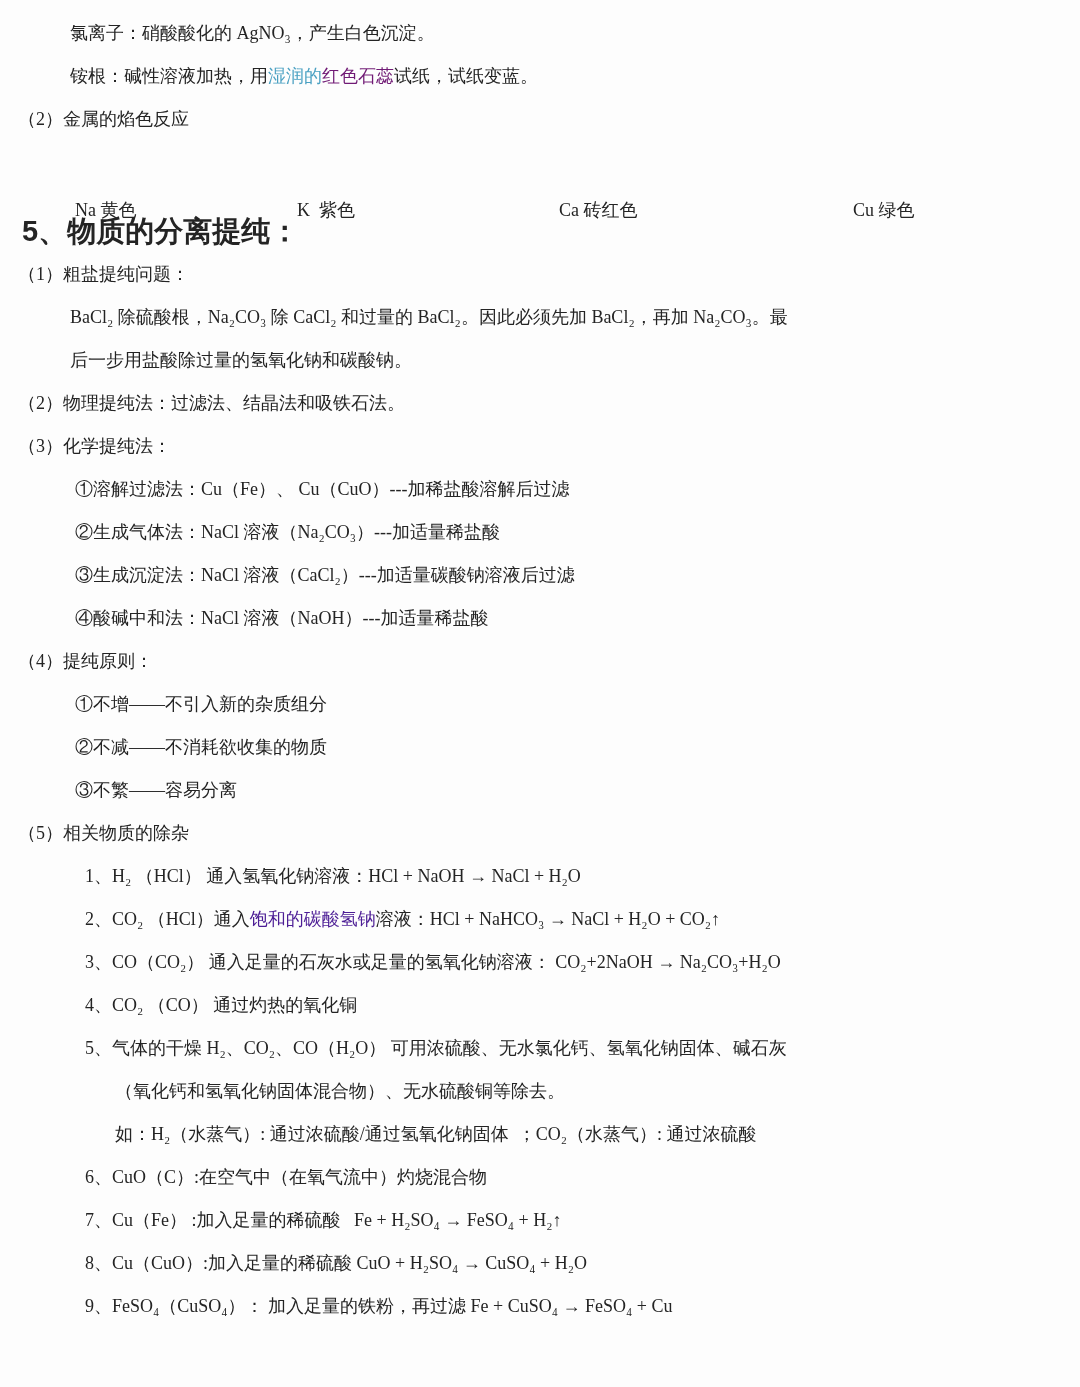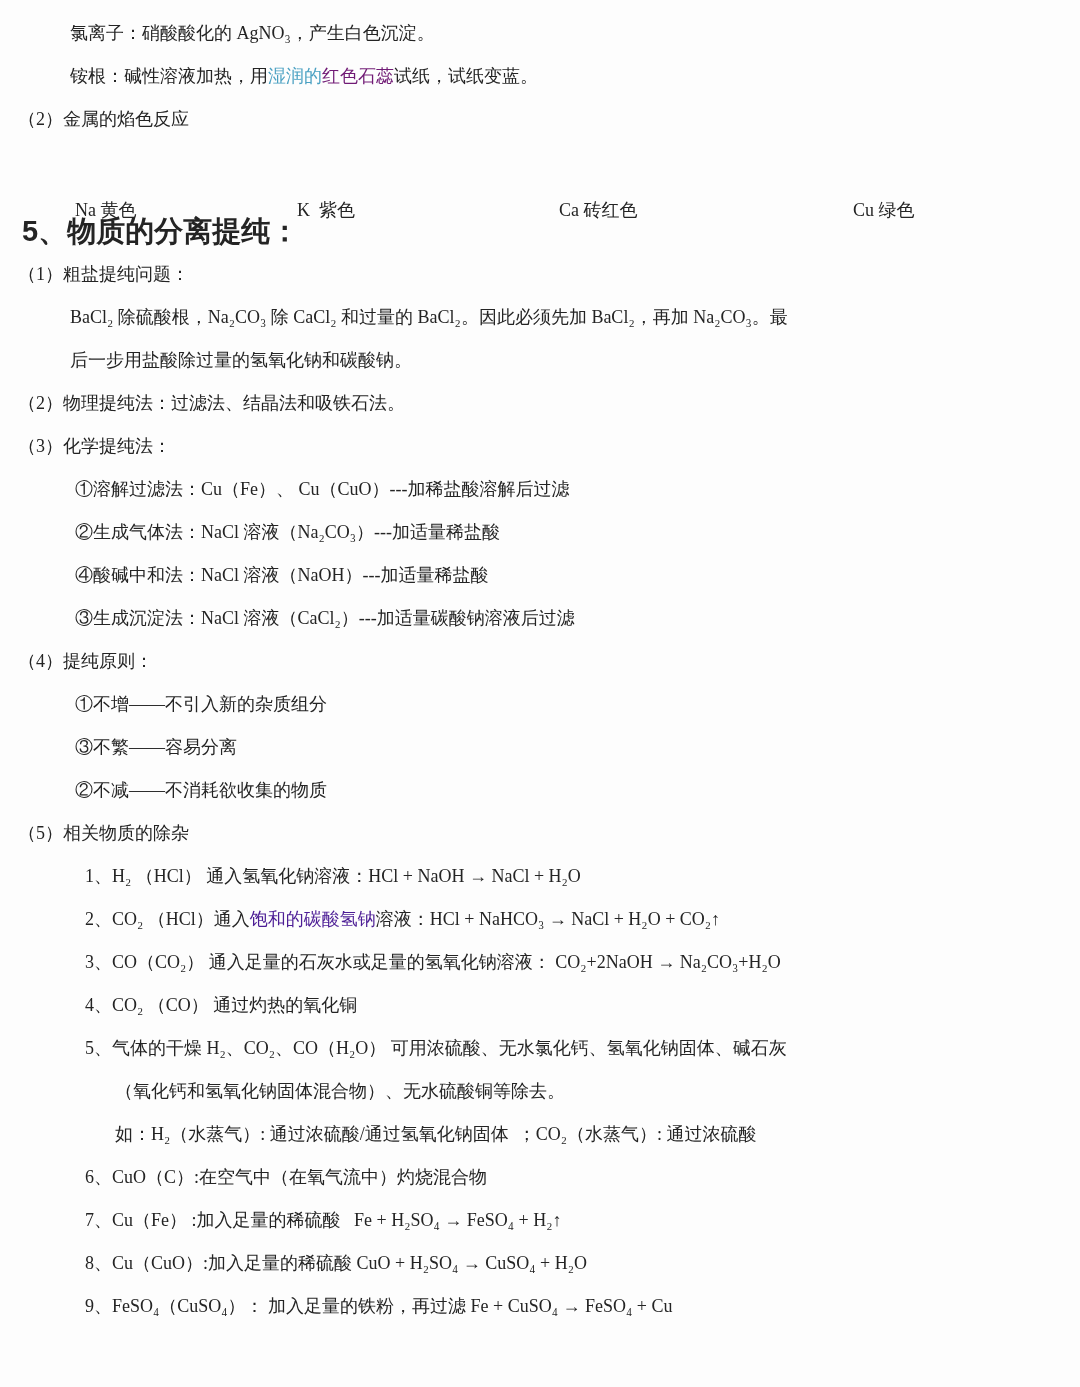--- a/index.html
+++ b/index.html
@@ -60,26 +60,26 @@
       <div class="line cols"><span>Na 黄色</span><span>K  紫色</span><span>Ca 砖红色</span><span>Cu 绿色</span></div>
       <div class="spacer"></div>
       <div class="line indent-header bold"><span>5、物质的分离提纯：</span></div>
       <div class="line indent-label"><span>（1）粗盐提纯问题：</span></div>
       <div class="line indent-body"><span>BaCl₂ 除硫酸根，Na₂CO₃ 除 CaCl₂ 和过量的 BaCl₂。因此必须先加 BaCl₂，再加 Na₂CO₃。最</span></div>
       <div class="line indent-body"><span>后一步用盐酸除过量的氢氧化钠和碳酸钠。</span></div>
       <div class="line indent-label"><span>（2）物理提纯法：过滤法、结晶法和吸铁石法。</span></div>
       <div class="line indent-label"><span>（3）化学提纯法：</span></div>
       <div class="line indent-list"><span>①溶解过滤法：Cu（Fe）、 Cu（CuO）---加稀盐酸溶解后过滤</span></div>
       <div class="line indent-list"><span>②生成气体法：NaCl 溶液（Na₂CO₃）---加适量稀盐酸</span></div>
+      <div class="line indent-list"><span>③生成沉淀法：NaCl 溶液（CaCl₂）---加适量碳酸钠溶液后过滤</span></div>
       <div class="line indent-list"><span>④酸碱中和法：NaCl 溶液（NaOH）---加适量稀盐酸</span></div>
-      <div class="line indent-list"><span>③生成沉淀法：NaCl 溶液（CaCl₂）---加适量碳酸钠溶液后过滤</span></div>
       <div class="line indent-label"><span>（4）提纯原则：</span></div>
       <div class="line indent-list"><span>①不增——不引入新的杂质组分</span></div>
+      <div class="line indent-list"><span>②不减——不消耗欲收集的物质</span></div>
       <div class="line indent-list"><span>③不繁——容易分离</span></div>
-      <div class="line indent-list"><span>②不减——不消耗欲收集的物质</span></div>
       <div class="line indent-label"><span>（5）相关物质的除杂</span></div>
       <div class="line indent-numbered"><span>1、H₂ （HCl） 通入氢氧化钠溶液：HCl + NaOH → NaCl + H₂O</span></div>
       <div class="line indent-numbered"><span>2、CO₂ （HCl）通入</span><span style="color: #4c1d95;">饱和的碳酸氢钠</span><span>溶液：HCl + NaHCO₃ → NaCl + H₂O + CO₂↑</span></div>
       <div class="line indent-numbered"><span>3、CO（CO₂） 通入足量的石灰水或足量的氢氧化钠溶液： CO₂+2NaOH → Na₂CO₃+H₂O</span></div>
       <div class="line indent-numbered"><span>4、CO₂ （CO） 通过灼热的氧化铜</span></div>
       <div class="line indent-numbered"><span>5、气体的干燥 H₂、CO₂、CO（H₂O） 可用浓硫酸、无水氯化钙、氢氧化钠固体、碱石灰</span></div>
       <div class="line indent-cont"><span>（氧化钙和氢氧化钠固体混合物）、无水硫酸铜等除去。</span></div>
       <div class="line indent-cont"><span>如：H₂（水蒸气）: 通过浓硫酸/通过氢氧化钠固体  ；CO₂（水蒸气）: 通过浓硫酸</span></div>
       <div class="line indent-numbered"><span>6、CuO（C）:在空气中（在氧气流中）灼烧混合物</span></div>
       <div class="line indent-numbered"><span>7、Cu（Fe） :加入足量的稀硫酸   Fe + H₂SO₄ → FeSO₄ + H₂↑</span></div>

